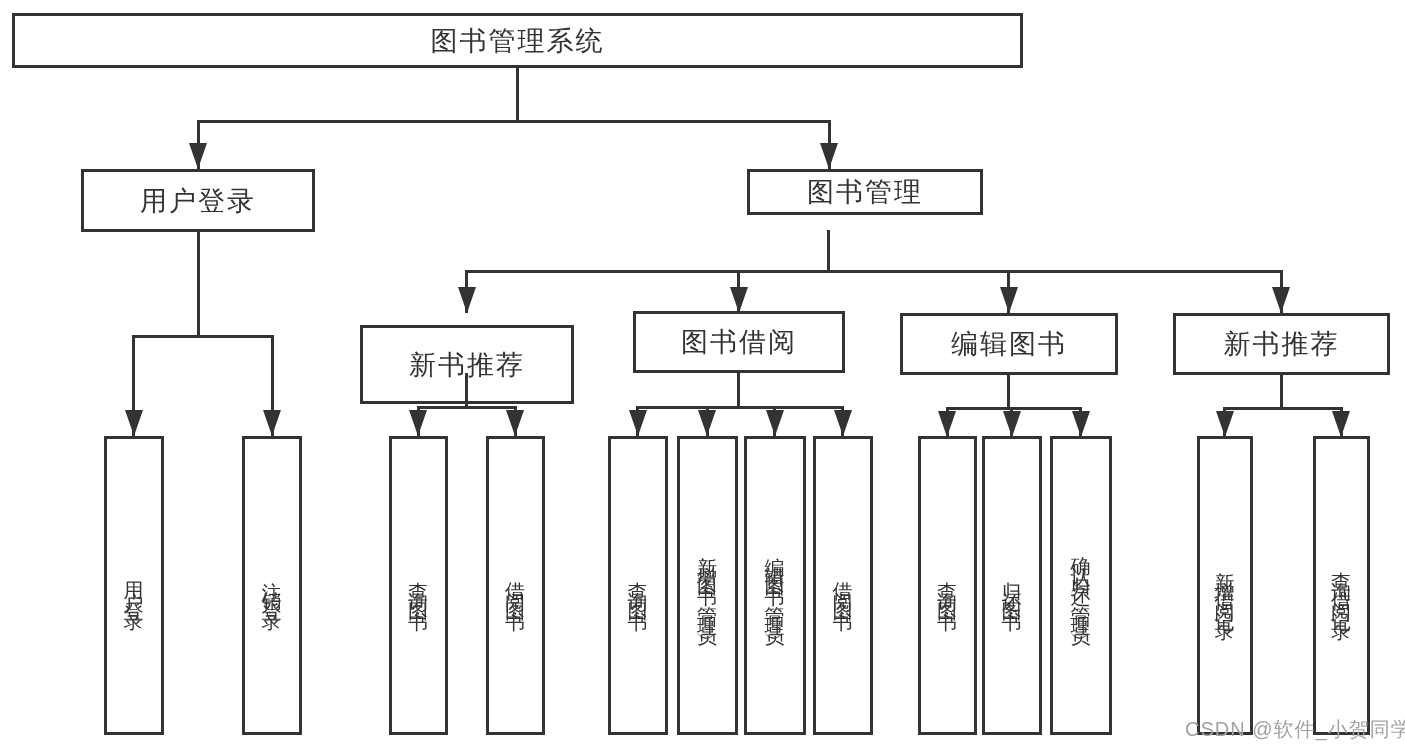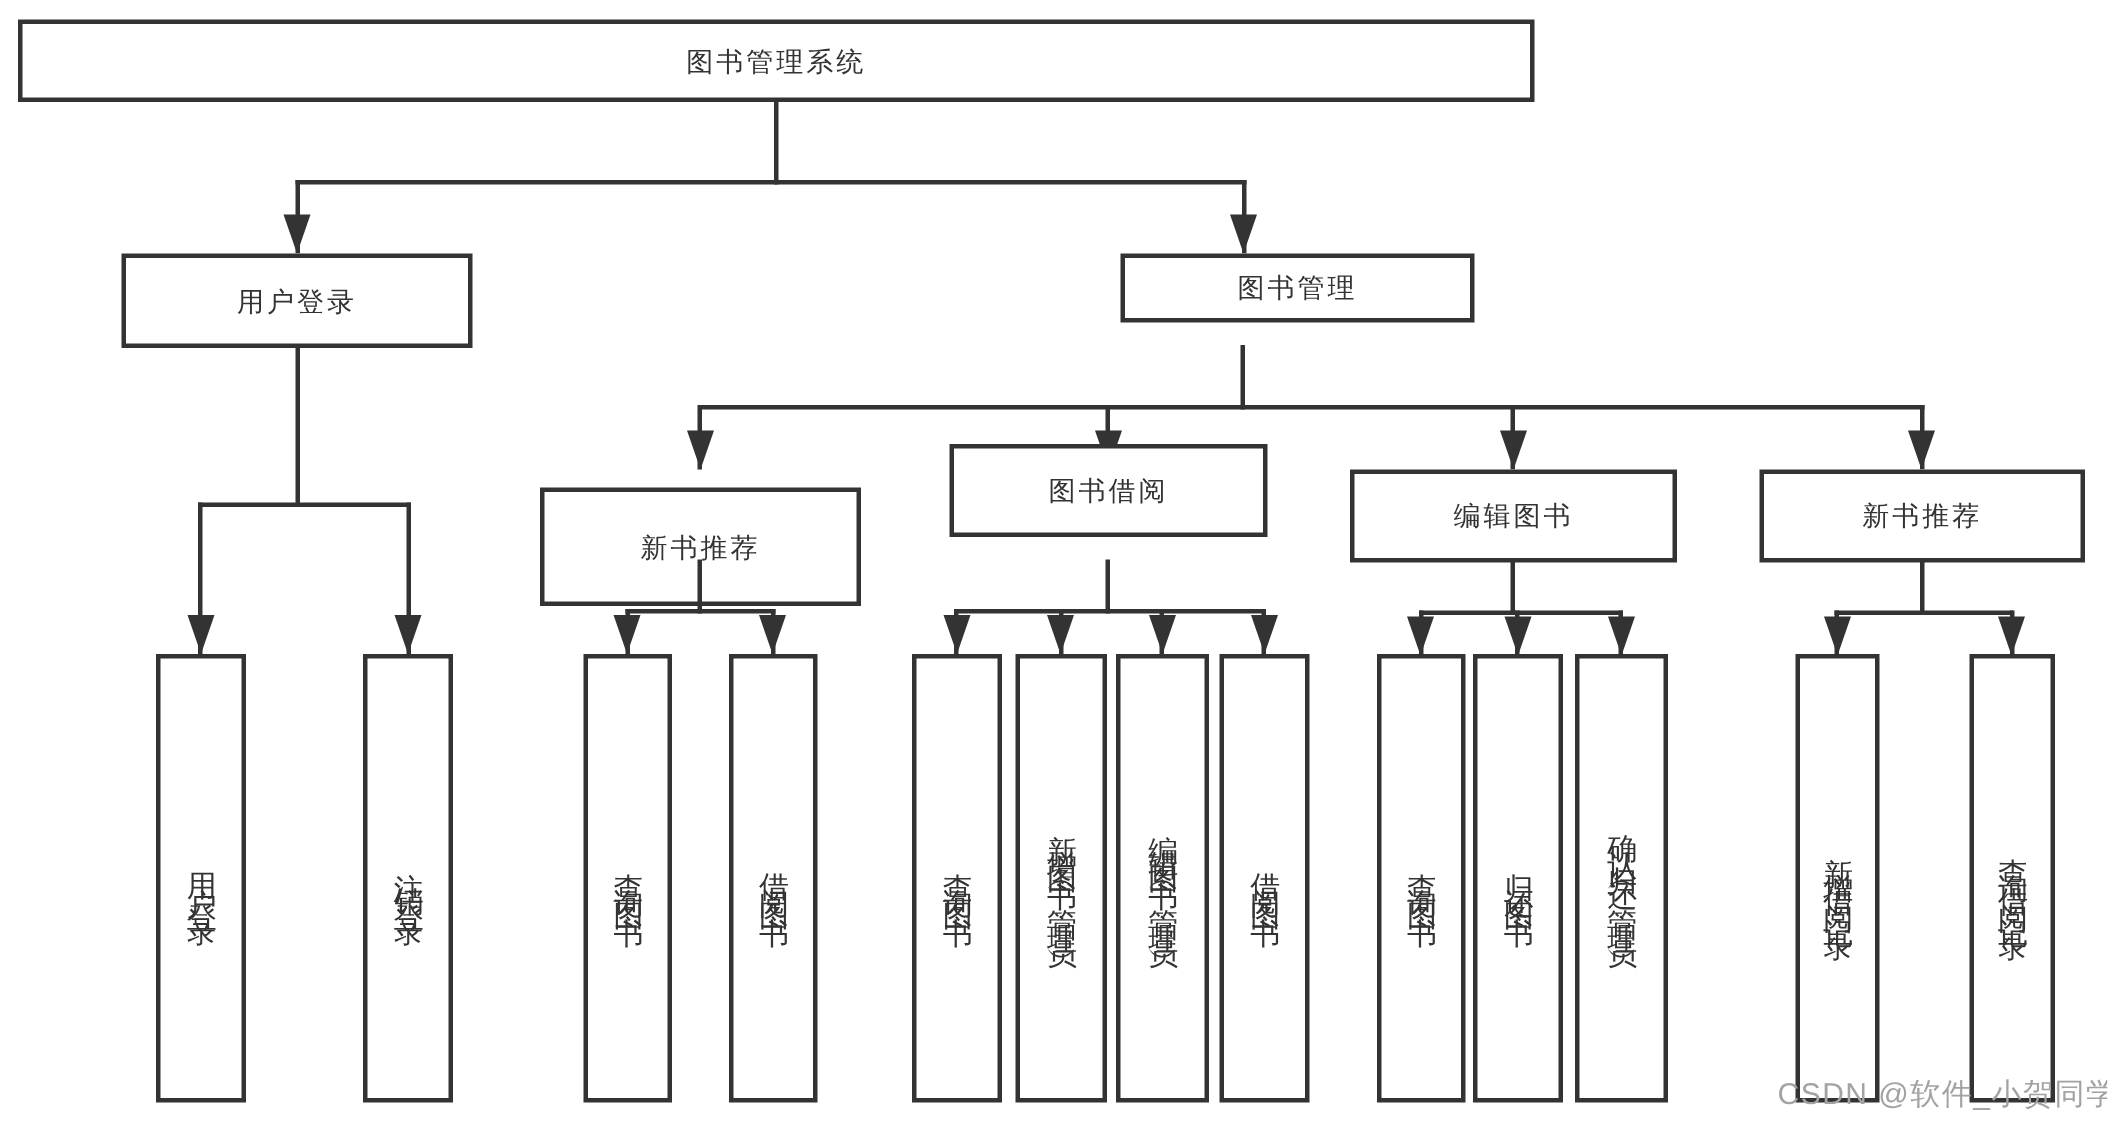--- a/index.html
+++ b/index.html
@@ -15,21 +15,21 @@
   .box {
     position: absolute;
     box-sizing: border-box;
     border: 3px solid var(--line-color, #333333);
     background: #ffffff;
     display: flex;
     align-items: center;
     justify-content: center;
   }
   .hbox span {
-    font-size: 18px;
+    font-size: 27px;
     letter-spacing: 2px;
     white-space: nowrap;
   }
   .vbox span {
     writing-mode: vertical-rl;
     text-orientation: mixed;
     font-size: 20px;
     letter-spacing: 10px;
     line-height: 1;
   }
@@ -93,21 +93,21 @@
   <div class="line" style="left:737px;top:270px;width:3px;height:43px"></div>
   <div class="arrow" style="left:730px;top:287px"></div>
   <div class="line" style="left:1007px;top:270px;width:3px;height:43px"></div>
   <div class="arrow" style="left:1000px;top:287px"></div>
   <div class="line" style="left:1280px;top:270px;width:3px;height:43px"></div>
   <div class="arrow" style="left:1272px;top:287px"></div>
 
   <div class="box hbox" style="left:360px;top:325px;width:214px;height:79px">
     <span>新书推荐</span>
   </div>
-  <div class="box hbox" style="left:633px;top:296px;width:212px;height:62px">
+  <div class="box hbox" style="left:633px;top:311px;width:212px;height:62px">
     <span>图书借阅</span>
   </div>
   <div class="box hbox" style="left:900px;top:313px;width:218px;height:62px">
     <span>编辑图书</span>
   </div>
   <div class="box hbox" style="left:1173px;top:313px;width:217px;height:62px">
     <span>新书推荐</span>
   </div>
 
   <div class="line" style="left:465px;top:373px;width:3px;height:36px"></div>

